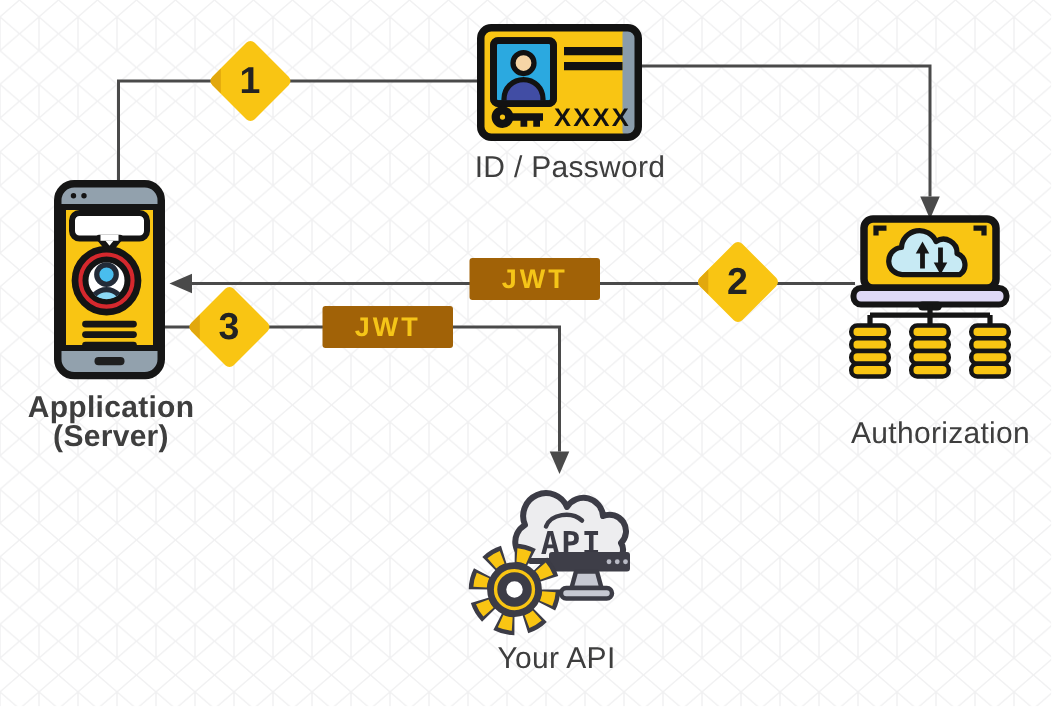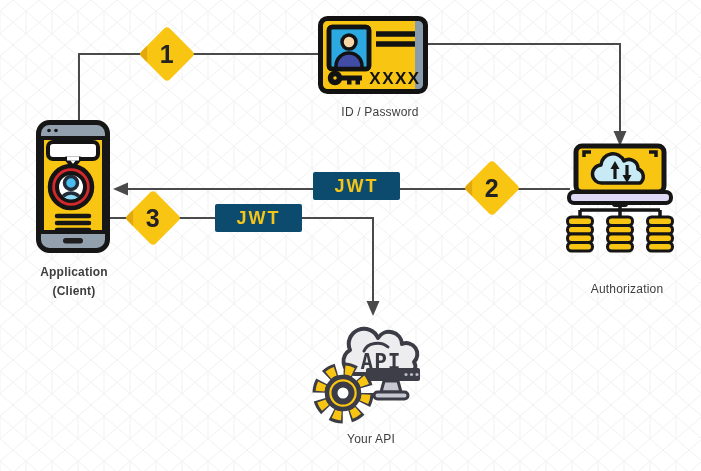--- a/index.html
+++ b/index.html
@@ -5,24 +5,24 @@
   html,body{margin:0;padding:0;background:#fff;}
   .canvas{position:relative;width:701px;height:471px;background:#ffffff;overflow:hidden;
           font-family:"Liberation Sans",sans-serif;}
   .canvas svg.layer{position:absolute;left:0;top:0;}
   .icon{position:absolute;}
   .diamond{position:absolute;width:40px;height:40px;background:#F9C513;transform:rotate(45deg);
            border-radius:4px;display:flex;align-items:center;justify-content:center;}
   .diamond::after{content:"";position:absolute;left:0;bottom:0;width:12px;height:12px;
            background:#E2A80D;clip-path:polygon(0 0,0 100%,100% 100%);border-radius:0 0 0 4px;}
   .diamond .num{transform:rotate(-45deg);font-size:25px;font-weight:600;color:#232323;line-height:1;}
-  .jwt{position:absolute;width:87px;height:28px;background:#0c4a6e;color:#F5C518;
+  .jwt{position:absolute;width:87px;height:28px;background:#a16207;color:#F5C518;
        display:flex;align-items:center;justify-content:center;font-weight:bold;
        font-size:18px;letter-spacing:2px;border-radius:2px;}
-  .label{position:absolute;color:#3E3E3E;font-size:12px;font-weight:500;text-align:center;
+  .label{position:absolute;color:#3E3E3E;font-size:20px;font-weight:500;text-align:center;
          letter-spacing:.2px;line-height:19px;}
 </style>
 </head>
 <body>
 
 <div class="canvas">
 
   <svg class="layer" width="701" height="471">
     <defs>
       <pattern id="iso" width="26" height="45" patternUnits="userSpaceOnUse">
@@ -171,20 +171,20 @@
       <circle cx="33" cy="75" r="23" fill="none" stroke="#3C3C46" stroke-width="15" stroke-dasharray="11 7.06"></circle>
       <circle cx="33" cy="75" r="23" fill="none" stroke="#F9C513" stroke-width="9" stroke-dasharray="8 10.06" stroke-dashoffset="-1.5"></circle>
       <circle cx="33" cy="75" r="16" fill="#F9C513" stroke="#3C3C46" stroke-width="4.5"></circle>
       <circle cx="33" cy="75" r="8.5" fill="#FFFFFF" stroke="#3C3C46" stroke-width="6"></circle>
     </g>
   </svg>
 
   <div class="label" style="left:300px;top:103px;width:160px;">ID /  Password</div>
   <div class="label" style="left:4px;top:263px;width:140px;font-weight:bold;">
     <div>Application</div>
-    <div>(Client)</div>
+    <div>(Server)</div>
   </div>
   <div class="label" style="left:552px;top:280px;width:150px;">
     <div>Authorization</div>
   </div>
   <div class="label" style="left:301px;top:430px;width:140px;">Your API</div>
 
 </div>
 
 </body></html>

